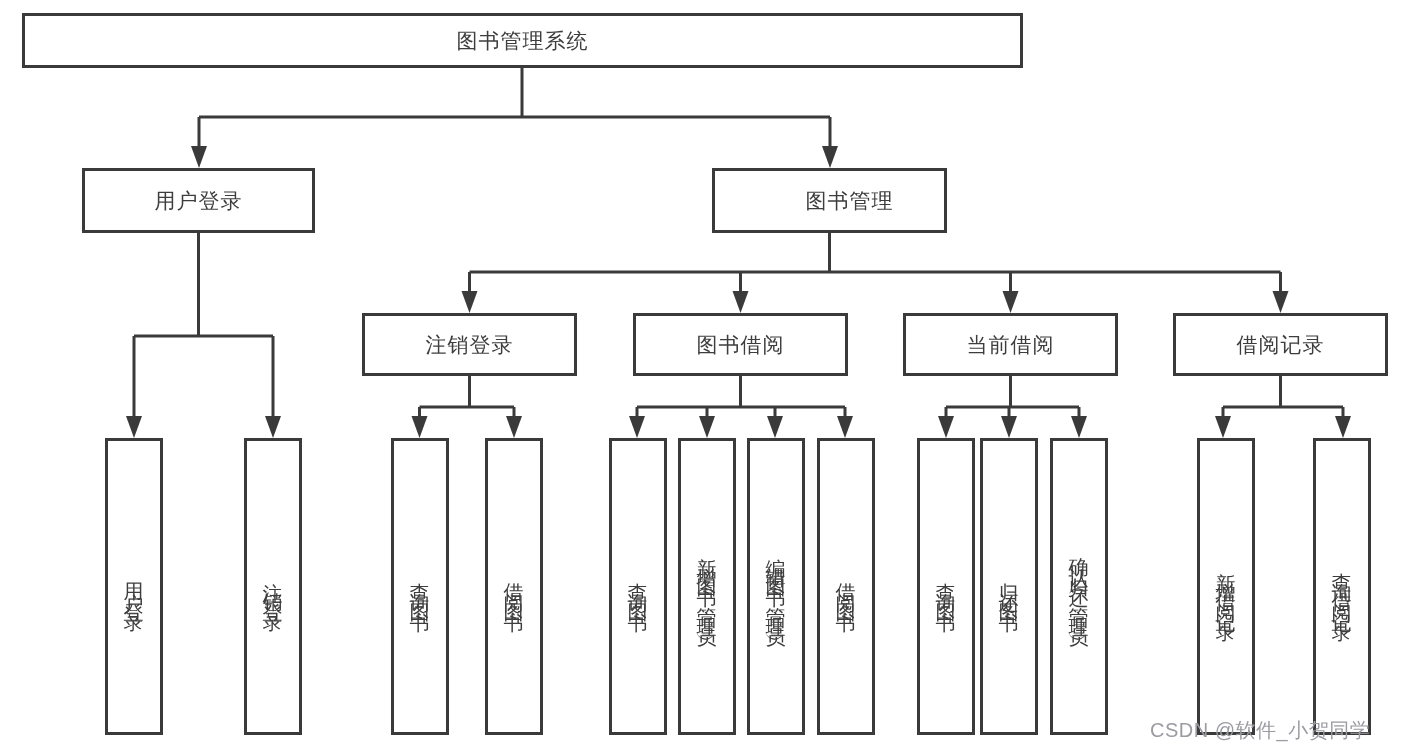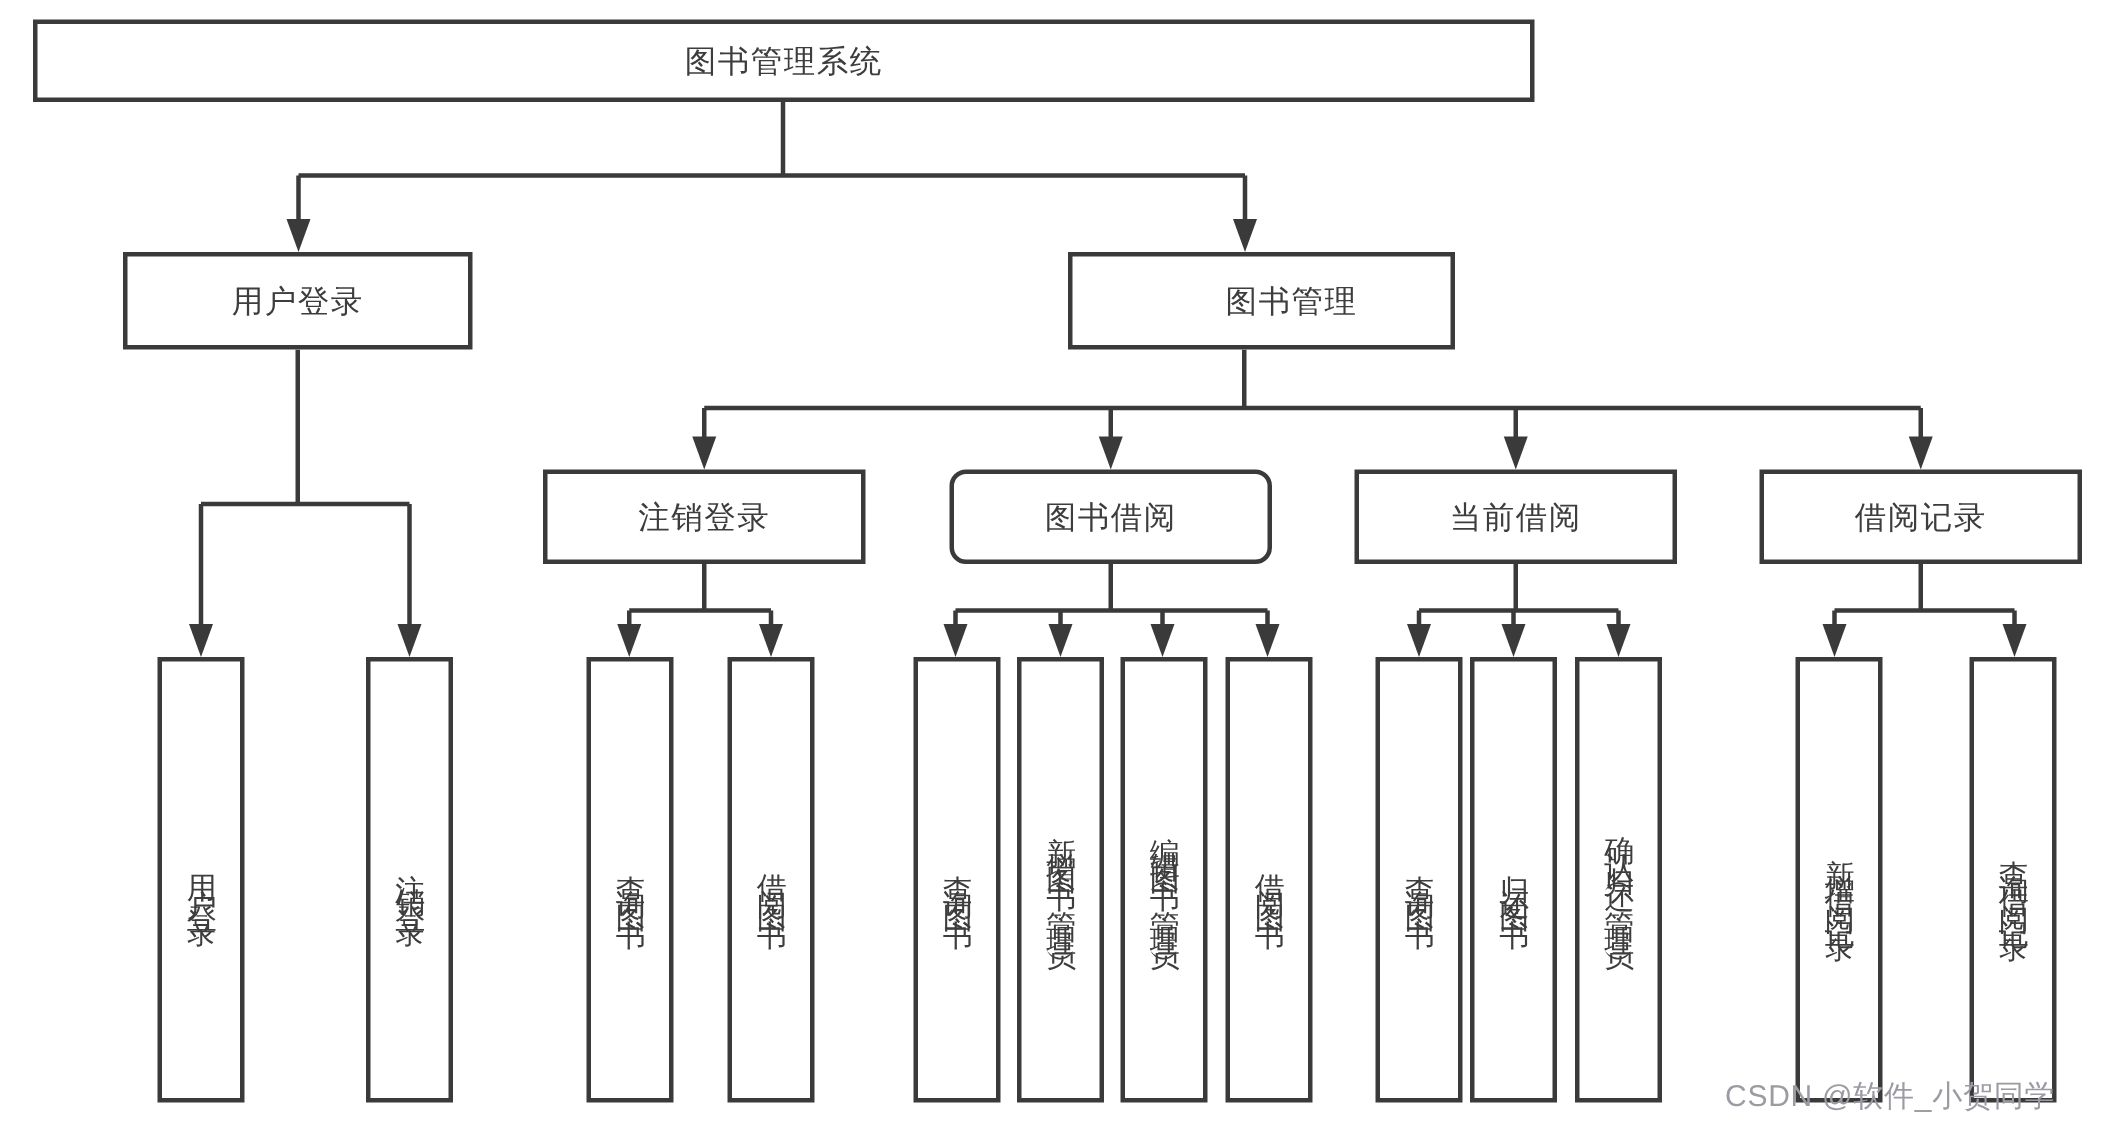--- a/index.html
+++ b/index.html
@@ -105,28 +105,28 @@
     </g>
   </svg>
 
   <div class="box" style="left:22px; top:13px; width:1001px; height:55px;align-items:center;">
     <span class="lbl-h">图书管理系统</span>
   </div>
 
   <div class="box" style="left:82px; top:168px; width:233px; height:65px;">
     <span class="lbl-h">用户登录</span>
   </div>
-  <div class="box" style="left:712px; top:168px; width:258px; height:65px;padding-left:40px;">
+  <div class="box" style="left:712px; top:168px; width:235px; height:65px;padding-left:40px;">
     <span class="lbl-h">图书管理</span>
   </div>
 
   <div class="box" style="left:362px; top:313px; width:215px; height:63px;">
     <span class="lbl-h">注销登录</span>
   </div>
-  <div class="box" style="left:633px; top:313px; width:215px; height:63px;border-radius:11px;">
+  <div class="box" style="left:633px; top:313px; width:215px; height:63px;">
     <span class="lbl-h">图书借阅</span>
   </div>
   <div class="box" style="left:1173px; top:313px; width:215px; height:63px;">
     <span class="lbl-h">借阅记录</span>
   </div>
   <div class="box" style="left:903px; top:313px; width:215px; height:63px;">
     <span class="lbl-h">当前借阅</span>
   </div>
 
   <div class="box" style="left:105px; top:438px; width:58px; height:297px;">

